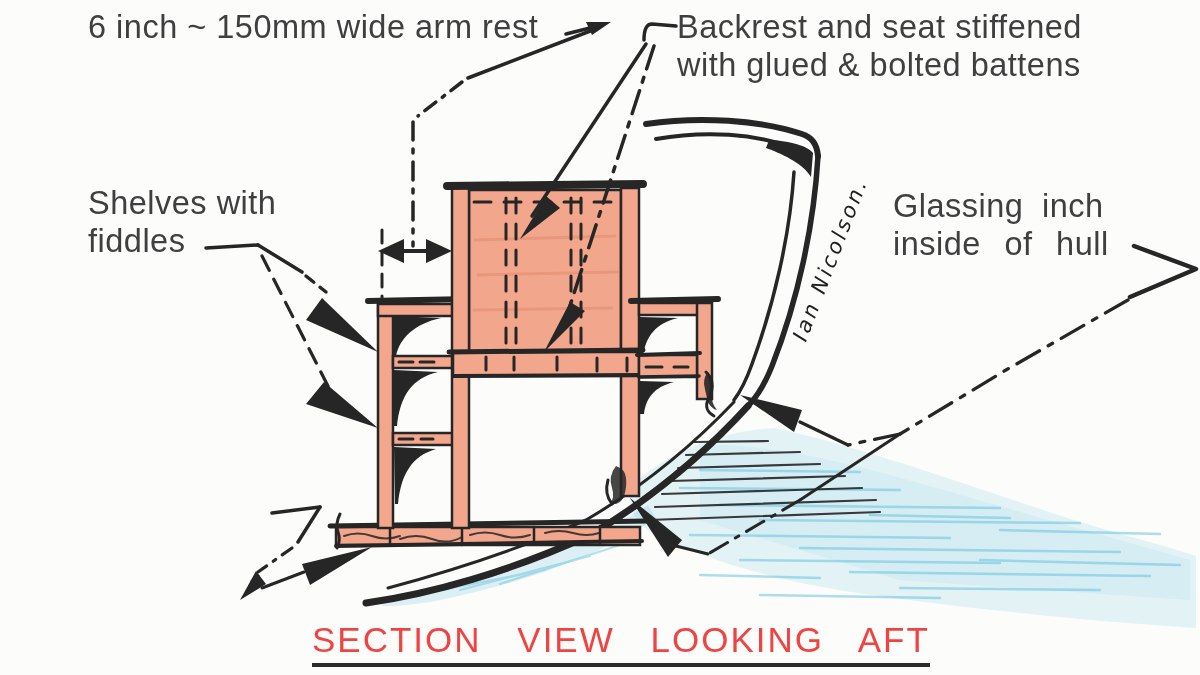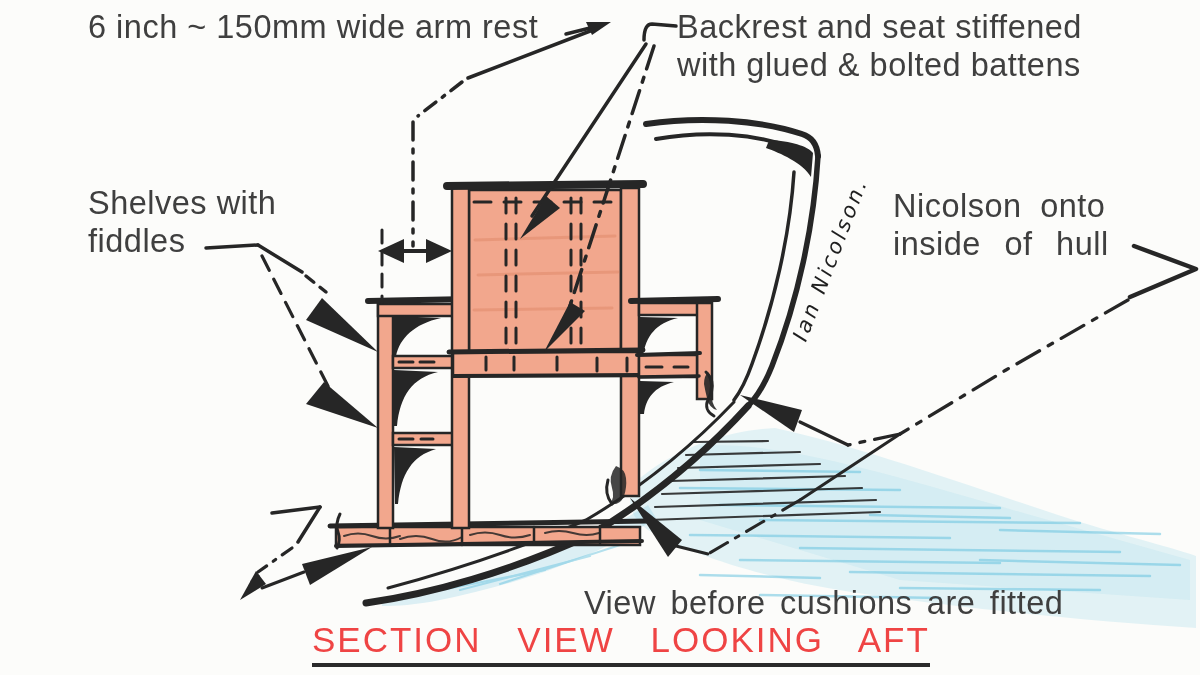--- a/index.html
+++ b/index.html
@@ -248,26 +248,23 @@
     <span>Shelves with</span>
     <span>fiddles</span>
   </div>
 
   <div class="label" style="left:677px;top:8px;">
     <span>Backrest and seat stiffened</span>
     <span>with glued &amp; bolted battens</span>
   </div>
 
   <div class="label" id="glassing-label" style="left:893px;top:187px;">
-    <span>Nicolson onto</span>
+    <span>Glassing inch</span>
     <span class="l2">inside of hull</span>
   </div>
 
 
-  <div class="label" id="caption-label" style="left:584px;top:584px;">
-    <span>View before cushions are fitted</span>
-  </div>
 
   <div id="title-label">SECTION VIEW LOOKING AFT</div>
 
   <div id="signature">Ian Nicolson.</div>
 
 </div>
 
 </body></html>

